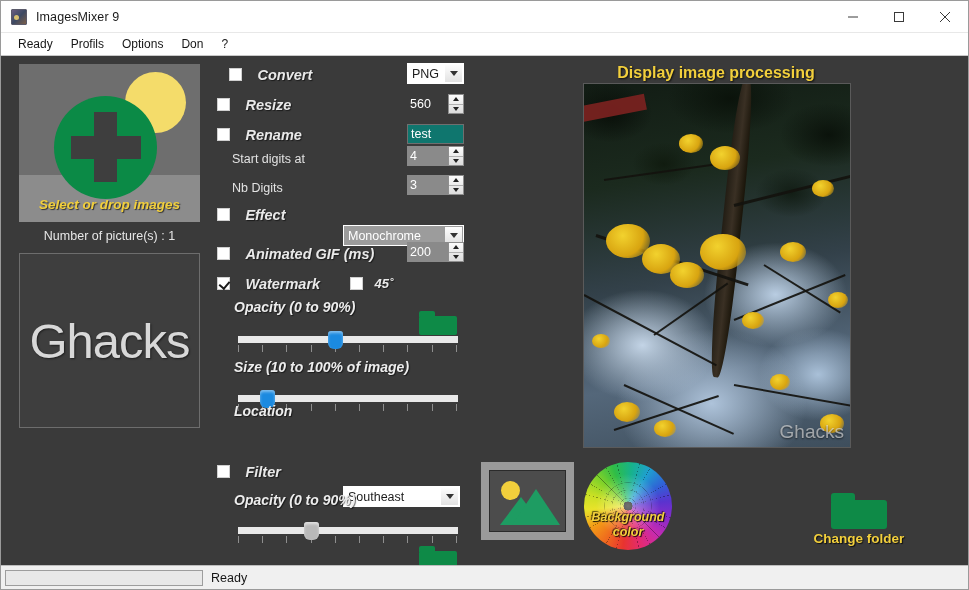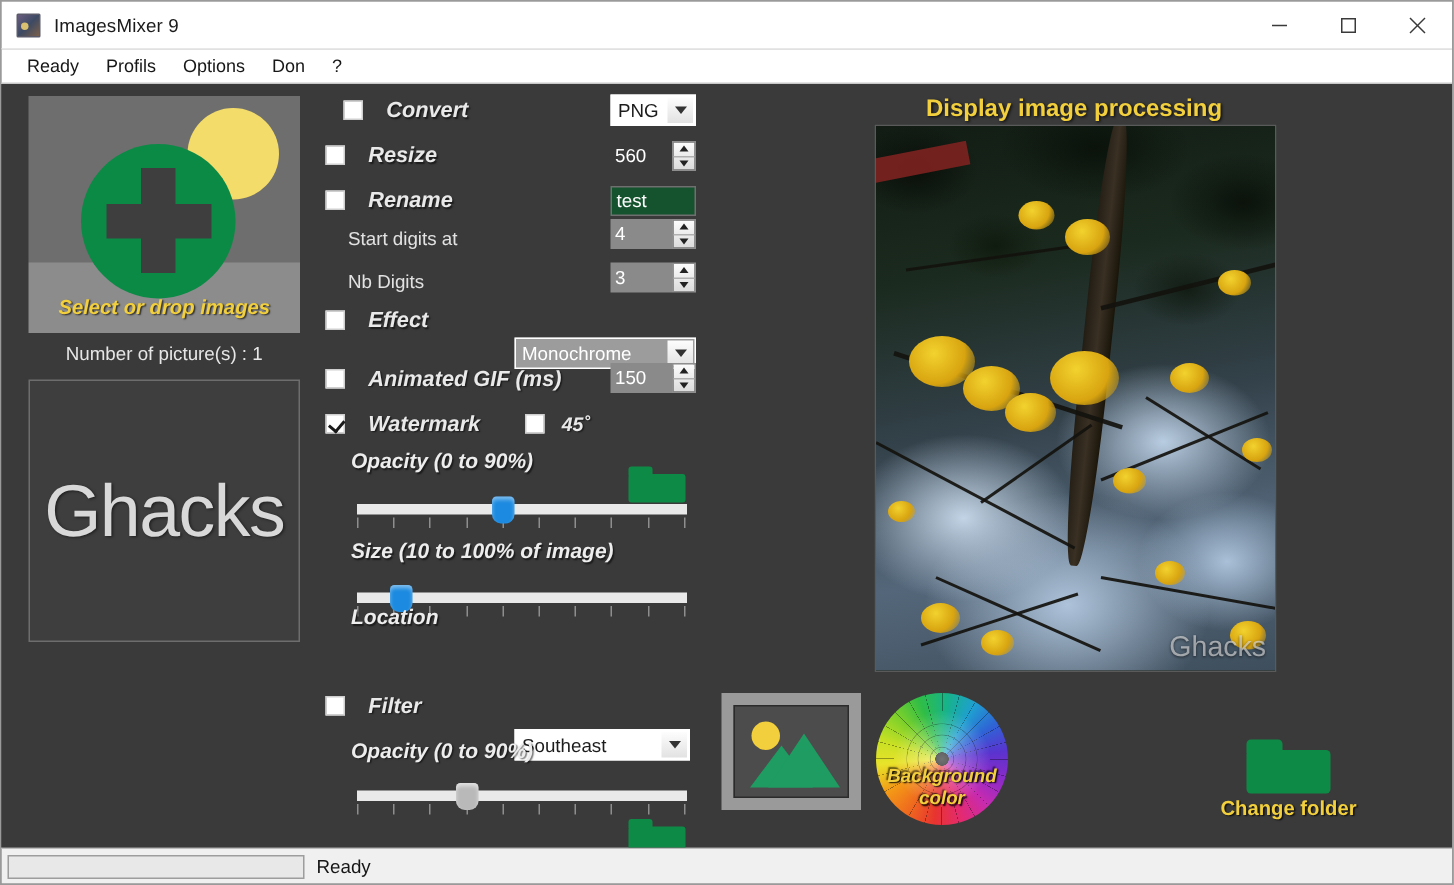--- a/index.html
+++ b/index.html
@@ -199,21 +199,21 @@
     display:flex; flex-direction:column;
   }
   .spin .btns i {
     flex:1; display:flex; align-items:center; justify-content:center;
   }
   .spin .btns i:first-child { border-bottom:1px solid #b0b0b0; }
   .tri-up { width:0;height:0;border-left:3px solid transparent;border-right:3px solid transparent;border-bottom:4px solid #222; }
   .tri-dn { width:0;height:0;border-left:3px solid transparent;border-right:3px solid transparent;border-top:4px solid #222; }
 
   .txtbox {
-    height:20px; background:#14532d; border:1px solid #6f6f6f;
+    height:20px; background:#0f766e; border:1px solid #6f6f6f;
     color:#ffffff; font-size:12.5px; display:flex; align-items:center;
     padding-left:3px;
   }
 
   .folder {
     width:38px; height:24px; position:relative;
   }
   .folder .tab {
     position:absolute; left:0; top:0; width:16px; height:6px;
     background:#0e8a47; border-radius:2px 2px 0 0;
@@ -512,21 +512,21 @@
       <span class="arrowbox">
           <i class="caret"></i>
         </span>
     </div>
 
     <div class="ctrl" style="left:216px; top:188px;">
       <span class="cb"></span>
       <span class="lbl-bold">Animated GIF (ms)</span>
     </div>
     <div class="ctrl spin" style="left:406px; top:186px; width:57px;">
-      <div class="val">150</div>
+      <div class="val">200</div>
       <div class="btns">
         <i>
             <b class="tri-up"></b>
           </i>
         <i>
             <b class="tri-dn"></b>
           </i>
       </div>
     </div>
 

